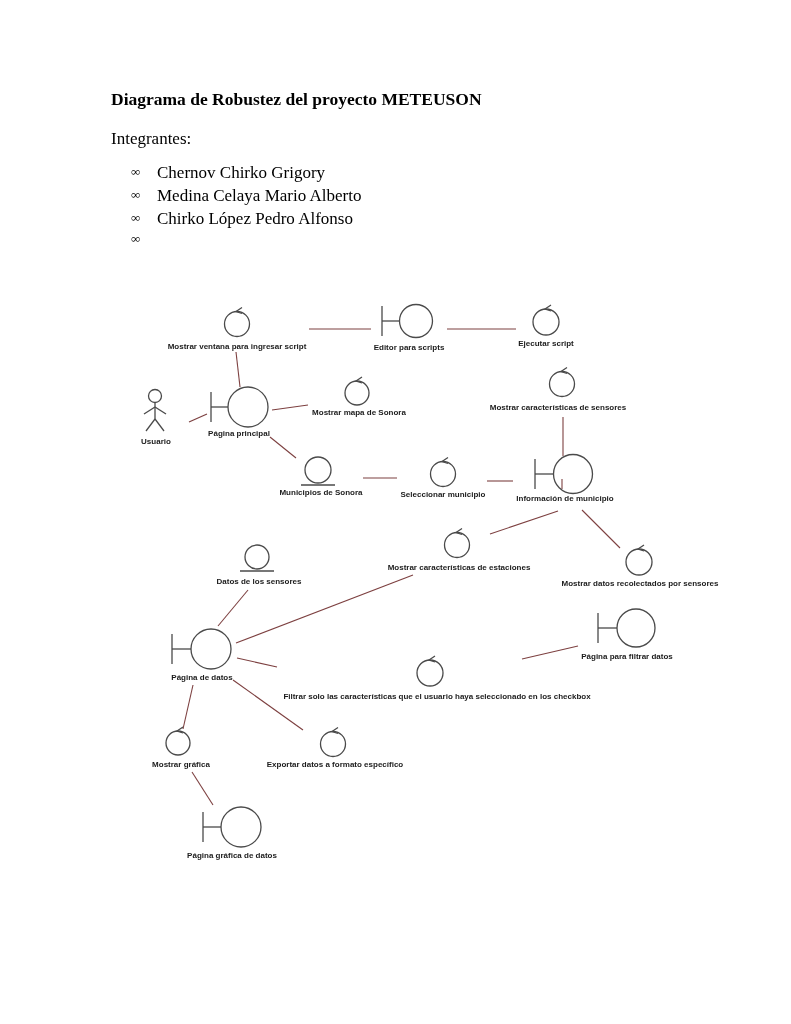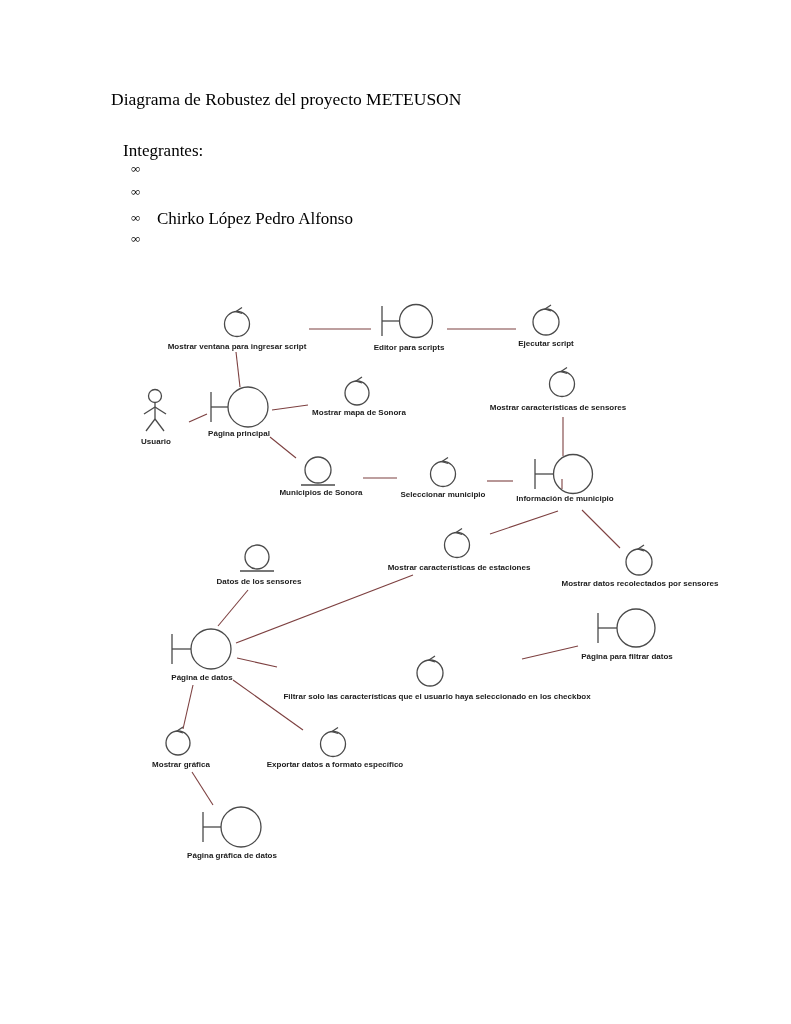--- a/index.html
+++ b/index.html
@@ -1,41 +1,43 @@
 <!DOCTYPE html>
 <html><head>
 <meta charset="utf-8">
 <style>
   html,body{margin:0;padding:0;background:#e8e8e8;}
   .page{position:relative;width:791px;height:1024px;background:#ffffff;margin:0 auto;
         font-family:"Liberation Serif",serif;overflow:hidden;}
-  .doc-title{position:absolute;left:111px;top:89px;font-size:17.5px;font-weight:400;
+  .doc-title{position:absolute;left:111px;top:89px;font-size:17.5px;font-weight:700;
              color:#000;margin:0;white-space:nowrap;}
-  .doc-sub{position:absolute;left:111px;top:129px;font-size:17px;color:#000;margin:12px;}
+  .doc-sub{position:absolute;left:111px;top:129px;font-size:17px;color:#000;margin:0;}
   .members{position:absolute;left:131px;top:163px;}
   .member{display:flex;align-items:baseline;height:23.2px;font-size:17px;color:#000;}
   .bullet{width:26px;font-size:13px;position:relative;top:-2px;}
   #diagram{position:absolute;left:0;top:0;width:791px;height:1024px;}
   #diagram svg{display:block;width:791px;height:1024px;}
   .nlabel{font:bold 8px "Liberation Sans",sans-serif;fill:#1b1b1b;text-anchor:middle;}
   .shape{stroke:#4a4a4a;stroke-width:1.3;fill:none;}
   .edge{stroke:#7d4040;stroke-width:1.1;}
 </style>
 </head>
 <body>
 
 <div class="page">
   <h1 class="doc-title">Diagrama de Robustez del proyecto METEUSON</h1>
   <p class="doc-sub">Integrantes:</p>
   <div class="members">
     <div class="member">
       <span class="bullet">∞</span>
+      <span>Chernov Chirko Grigory</span>
     </div>
     <div class="member">
       <span class="bullet">∞</span>
+      <span>Medina Celaya Mario Alberto</span>
     </div>
     <div class="member">
       <span class="bullet">∞</span>
       <span>Chirko López Pedro Alfonso</span>
     </div>
     <div class="member">
       <span class="bullet">∞</span>
     </div>
   </div>
   <div id="diagram">

